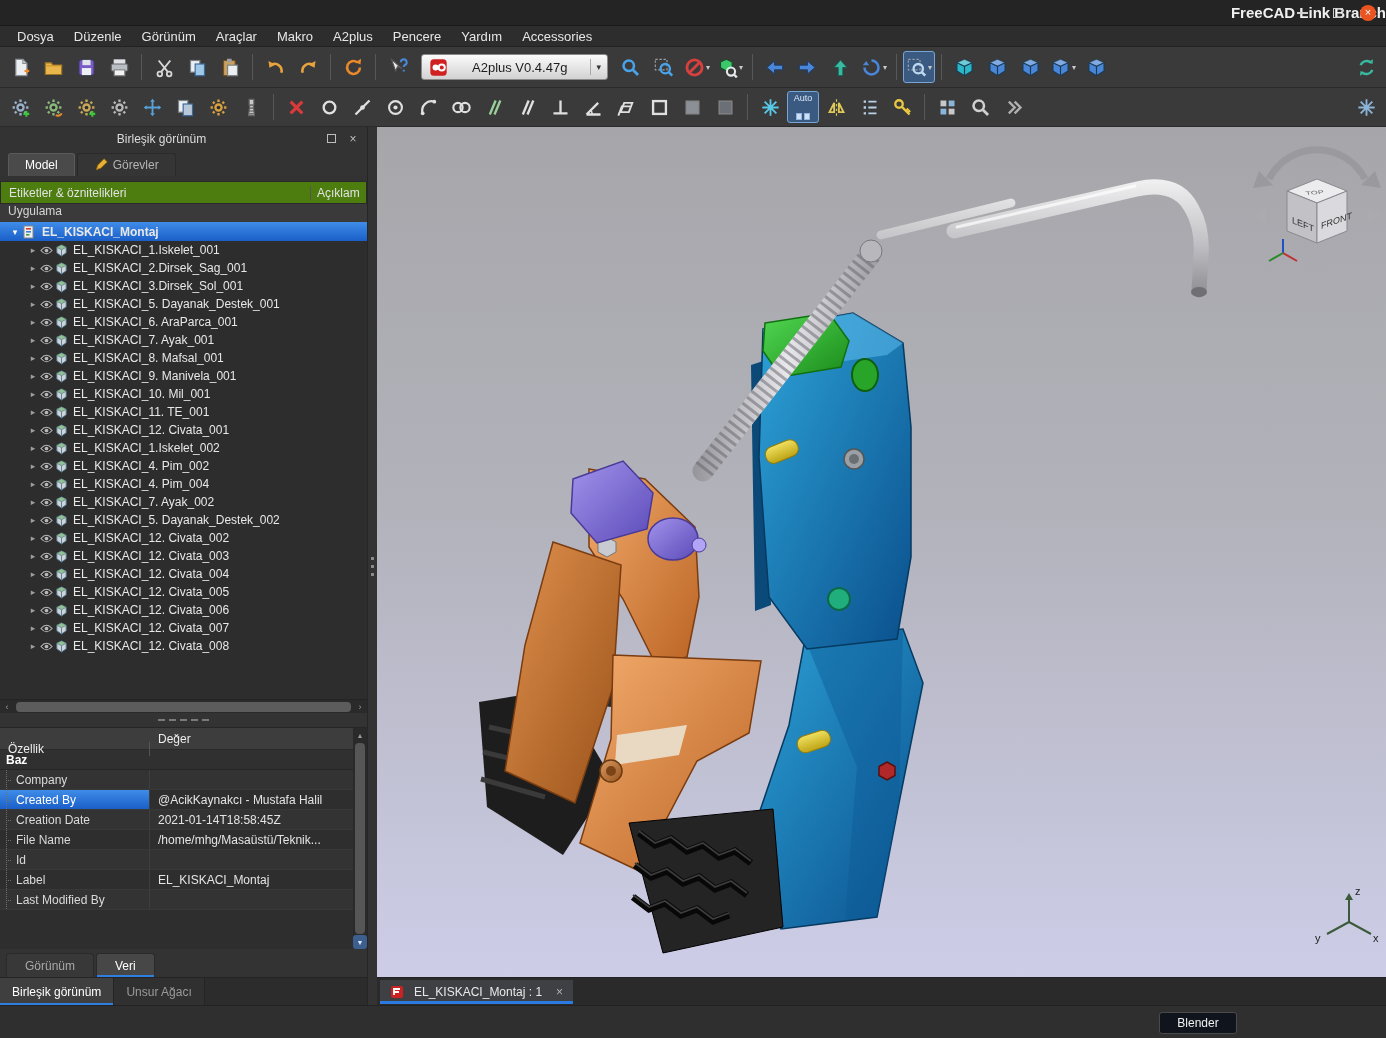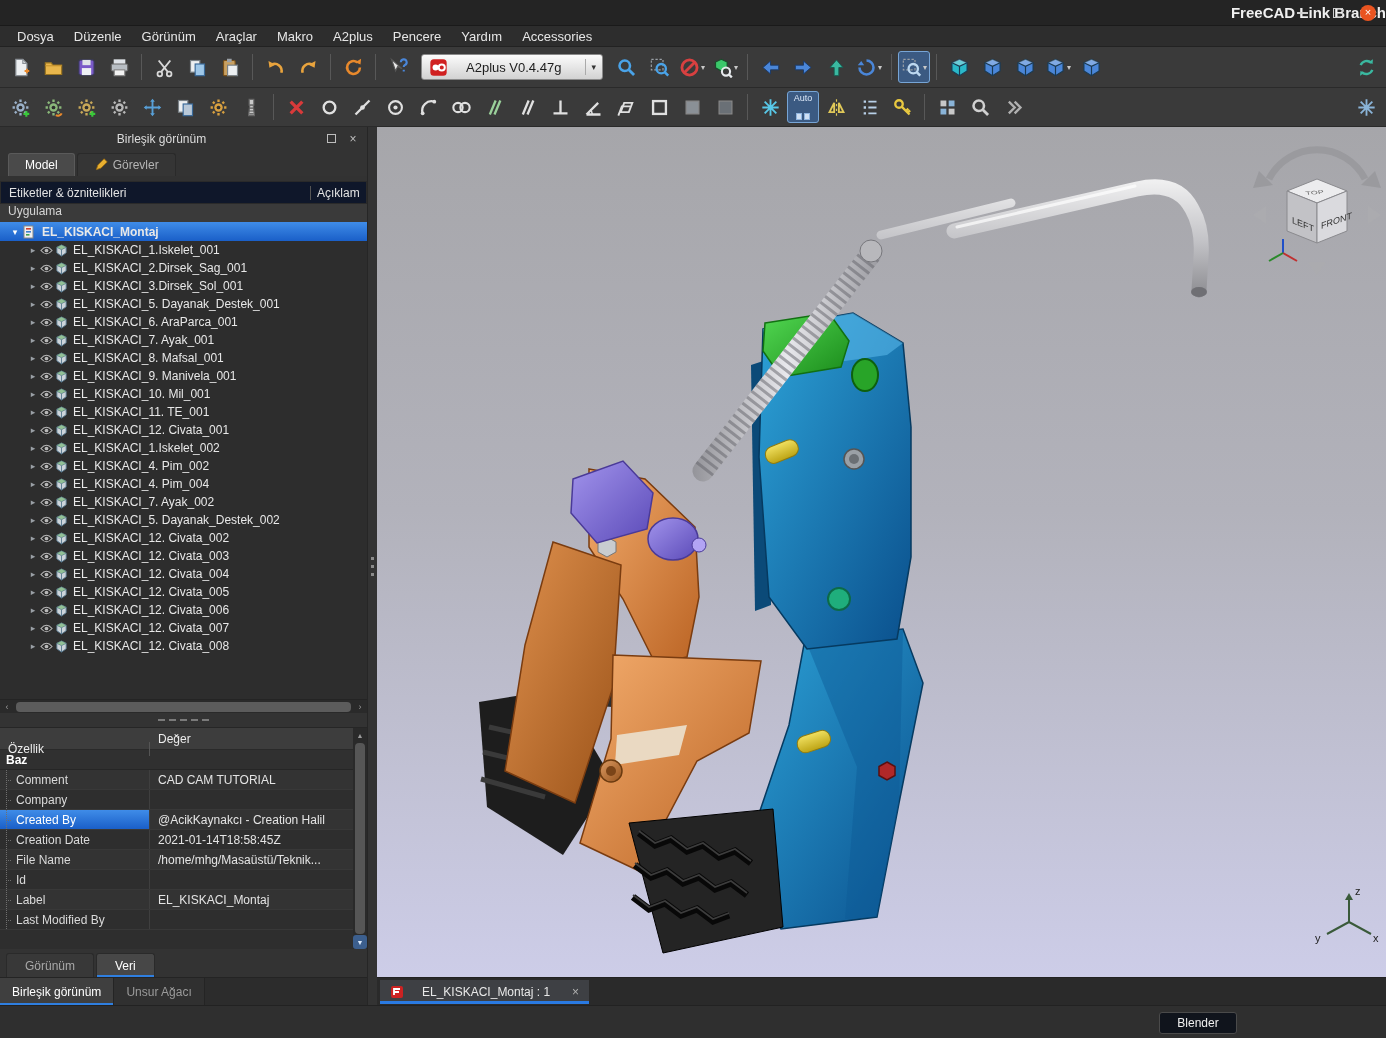--- a/index.html
+++ b/index.html
@@ -28,21 +28,21 @@
   #tb1 { height:41px; }
   #tb2 { height:39px; }
   .tb-btn { height:32px; min-width:32px; display:flex; align-items:center; justify-content:center;
     border-radius:3px; border:1px solid transparent; padding:0 2px; }
   .tb-btn.active { background:#3b5a82; border-color:#77a5d6; }
   .tb-btn .icw { display:flex; }
   .ic { width:21px; height:21px; display:block; }
   .caret { font-size:8px; color:#c8c8c8; margin-left:1px; }
   .tb-sep { width:1px; height:26px; background:#585858; margin:0 5px; }
   .tb-push { margin-left:auto; }
-  .wb-combo { height:26px; display:flex; align-items:center; gap:17px; margin:0 6px; padding:0 4px 0 6px;
+  .wb-combo { height:26px; display:flex; align-items:center; gap:23px; margin:0 6px; padding:0 4px 0 6px;
     background:linear-gradient(#fbfbfb,#d2d2d2); border:1px solid #8a8a8a; border-radius:3px; min-width:182px; }
   .wb-txt { color:#1d1d1d; font-size:13px; flex:1; }
   .wb-caret { color:#333; font-size:9px; border-left:1px solid #aaa; padding:3px 2px 3px 5px; }
   .auto-lbl { font-size:9px; color:#dce8f8; line-height:1; }
   .auto-btn-inner { display:flex; flex-direction:column; align-items:center; gap:10px; }
   .auto-grid { width:14px; height:7px; display:flex; gap:2px; }
   .auto-grid i { flex:1; background:#cfe0f4; border:1px solid #8fb4de; }
 
   
   #main { flex:1; display:flex; min-height:0; }
@@ -50,21 +50,21 @@
   
   #dock { width:368px; flex:none; background:#323232; display:flex; flex-direction:column; border-right:1px solid #262626; }
   #dock-titlebar { height:23px; flex:none; display:flex; align-items:center; background:#333; padding:0 6px; }
   #dock-title { flex:1; text-align:center; color:#dcdcdc; font-size:12px; }
   .dock-btn { width:16px; height:16px; display:flex; align-items:center; justify-content:center; color:#bdbdbd; margin-left:6px; }
   .dock-float { width:9px; height:9px; border:1.5px solid #bdbdbd; }
   #cv-tabs { height:26px; flex:none; display:flex; align-items:flex-end; padding-left:8px; gap:2px; background:#333; }
   .cv-tab { height:23px; padding:0 16px; display:flex; align-items:center; gap:5px; font-size:12px;
     border:1px solid #2a2a2a; border-bottom:none; border-radius:3px 3px 0 0; background:#353535; color:#b4b4b4; }
   .cv-tab.active { background:#4a4a4a; color:#fff; border-color:#5a5a5a; }
-  #tree-header { height:23px; flex:none; display:flex; background:#0f172a; border:1px solid #2a2a2a; align-items:center; margin-top:5px; }
+  #tree-header { height:23px; flex:none; display:flex; background:#4d7c0f; border:1px solid #2a2a2a; align-items:center; margin-top:5px; }
   #tree-header .th1 { flex:1; padding-left:8px; color:#e2e2e2; }
   #tree-header .th2 { width:56px; border-left:1px solid #555; padding-left:6px; color:#e2e2e2; }
   #tree { flex:1; min-height:0; background:#2d2d2d; overflow:hidden; }
   .trow { height:18px; display:flex; align-items:center; white-space:nowrap; }
   .trow .exp { width:14px; text-align:center; color:#9aa0a6; font-size:9px; margin-left:26px; flex:none; }
   .trow .ticon { width:15px; flex:none; display:flex; }
   .tlabel { padding-left:3px; color:#e8e8e8; font-size:12px; }
   #row-app { height:18px; display:flex; align-items:flex-start; background:#3a3a3a; color:#d6d6d6; padding-left:8px; }
   #row-root { height:19px; display:flex; align-items:center; background:linear-gradient(#3f8ce8,#1a5fc8); color:#fff; font-weight:bold; }
   #row-root .exp { width:14px; margin-left:8px; text-align:center; font-size:9px; color:#fff; }
@@ -106,21 +106,21 @@
   .d-tab.active { background:#3f3f3f; color:#fff; box-shadow:inset 0 -2px 0 #2f7fe0; }
 
   
   #vsplit { width:9px; flex:none; background:#333; display:flex; flex-direction:column; align-items:center; justify-content:center; gap:5px; }
   #vsplit i { width:3px; height:3px; background:#8a8a8a; }
   #right-col { flex:1; display:flex; flex-direction:column; min-width:0; }
   #viewport { flex:1; position:relative; min-height:0;
     background:linear-gradient(180deg,#a6a6aa 0%,#b2b2bb 45%,#cdcde8 100%); }
   #scene { position:absolute; inset:0; }
   #mdibar { height:28px; flex:none; background:#2a2a2a; display:flex; align-items:flex-end; padding-left:2px; border-top:1px solid #222; }
-  #mdi-tab { height:26px; display:flex; align-items:center; gap:18px; padding:0 10px; background:#3e4044; color:#e8e8e8;
+  #mdi-tab { height:26px; display:flex; align-items:center; gap:10px; padding:0 10px; background:#3e4044; color:#e8e8e8;
     border:1px solid #2a2a2a; box-shadow:inset 0 -3px 0 #2a7ae2; font-size:12px; }
   #mdi-close { color:#b0b0b0; font-size:12px; padding-left:4px; }
 
   
   #statusbar { height:33px; flex:none; background:#2f2f2f; border-top:1px solid #222; position:relative; }
   #blender-btn { position:absolute; right:149px; top:6px; width:78px; height:22px; background:#10141c;
     border:1px solid #4a4a4a; border-radius:3px; color:#f0f0f0; display:flex; align-items:center; justify-content:center; font-size:12px; }
 </style>
 </head>
 <body>
@@ -1113,37 +1113,30 @@
             <span class="pname">Özellik</span>
             <span class="pval">Değer</span>
           </div>
           <div id="prop-group">
             <span>Baz</span>
           </div>
           <div id="prop-rows">
               <div class="prow">
                 <span class="pname">
                   <span class="conn"></span>
-                  <span class="nm">Comment</span>
-                </span>
-                <span class="pval">CAD CAM TUTORIAL</span>
-              </div>
-              <div class="prow">
-                <span class="pname">
-                  <span class="conn"></span>
                   <span class="nm">Company</span>
                 </span>
                 <span class="pval"></span>
               </div>
               <div class="prow">
                 <span class="pname sel">
                   <span class="conn"></span>
                   <span class="nm">Created By</span>
                 </span>
-                <span class="pval">@AcikKaynakcı - Creation Halil</span>
+                <span class="pval">@AcikKaynakcı - Mustafa Halil</span>
               </div>
               <div class="prow">
                 <span class="pname">
                   <span class="conn"></span>
                   <span class="nm">Creation Date</span>
                 </span>
                 <span class="pval">2021-01-14T18:58:45Z</span>
               </div>
               <div class="prow">
                 <span class="pname">

